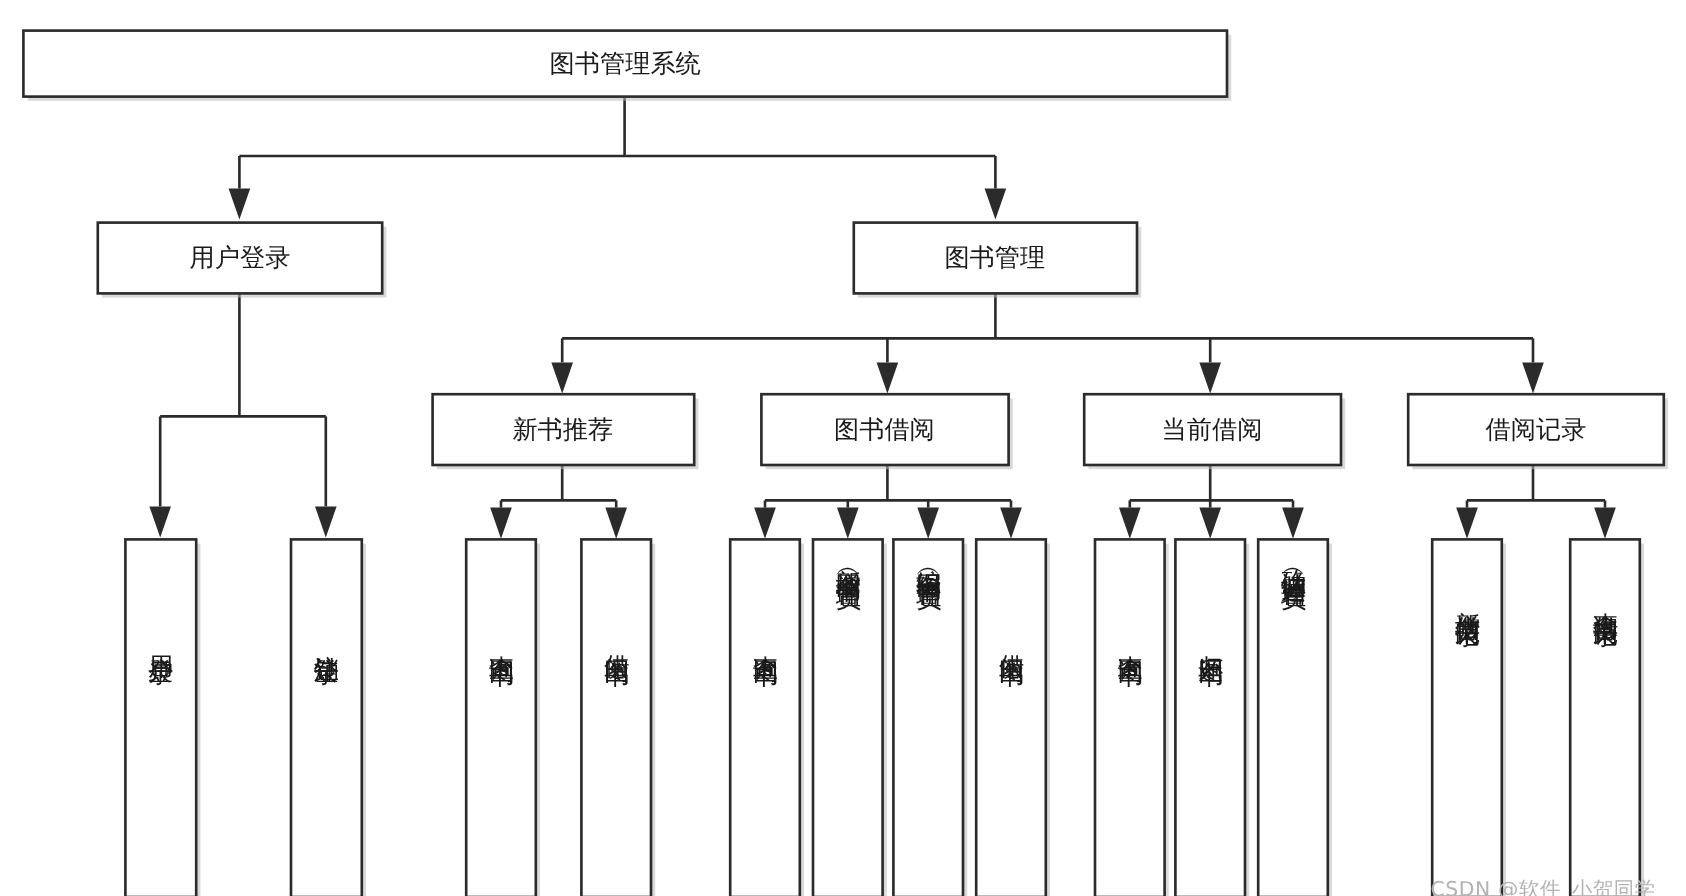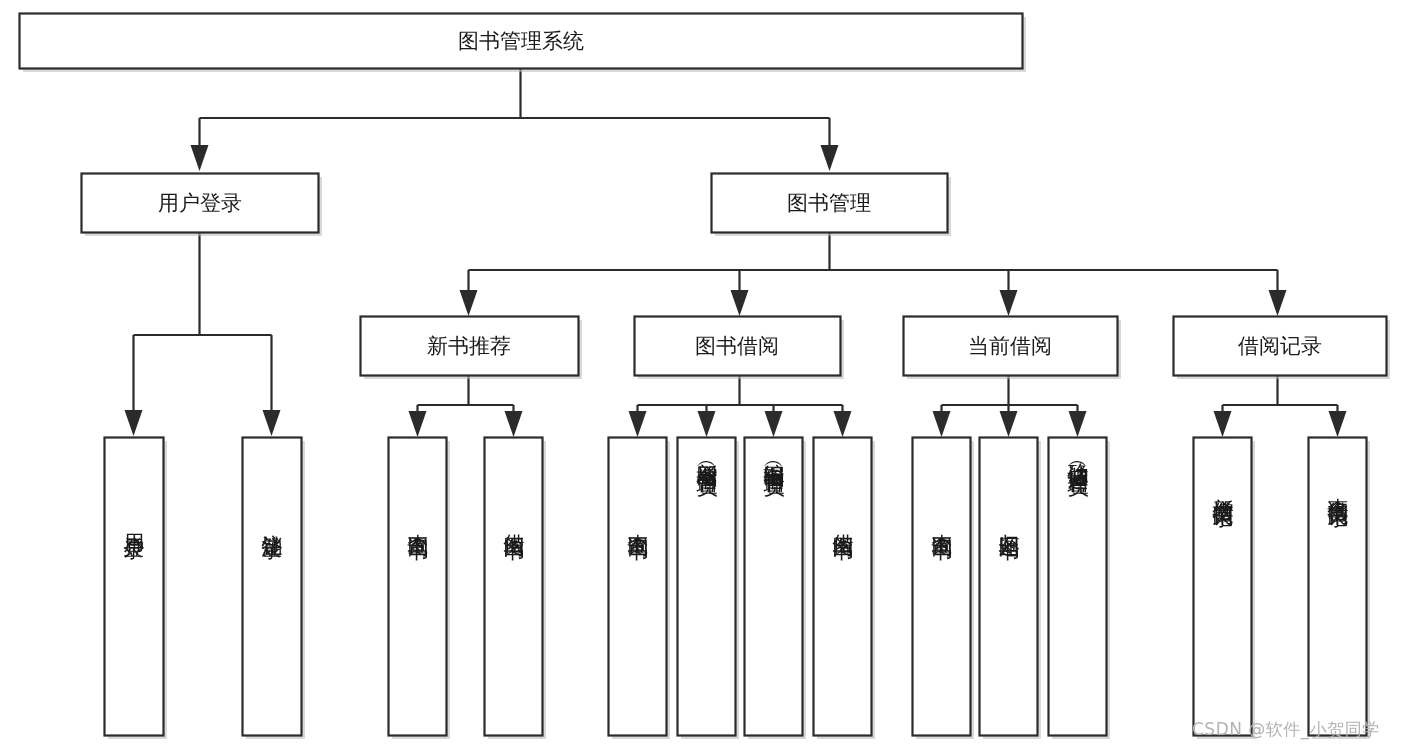--- a/index.html
+++ b/index.html
@@ -10,21 +10,21 @@
   body {
     width: 1405px;
     height: 747px;
     font-family: "Liberation Sans", "DejaVu Sans", sans-serif;
     position: relative;
     overflow: hidden;
   }
   #diagram-root {
     position: absolute;
     left: 0;
-    top: 0;
+    top: 12px;
     width: 1405px;
     height: 677px;
   }
   svg.flowchart {
     display: block;
     width: 1405px;
     height: 747px;
   }
   .node-rect {
     fill: #ffffff;

